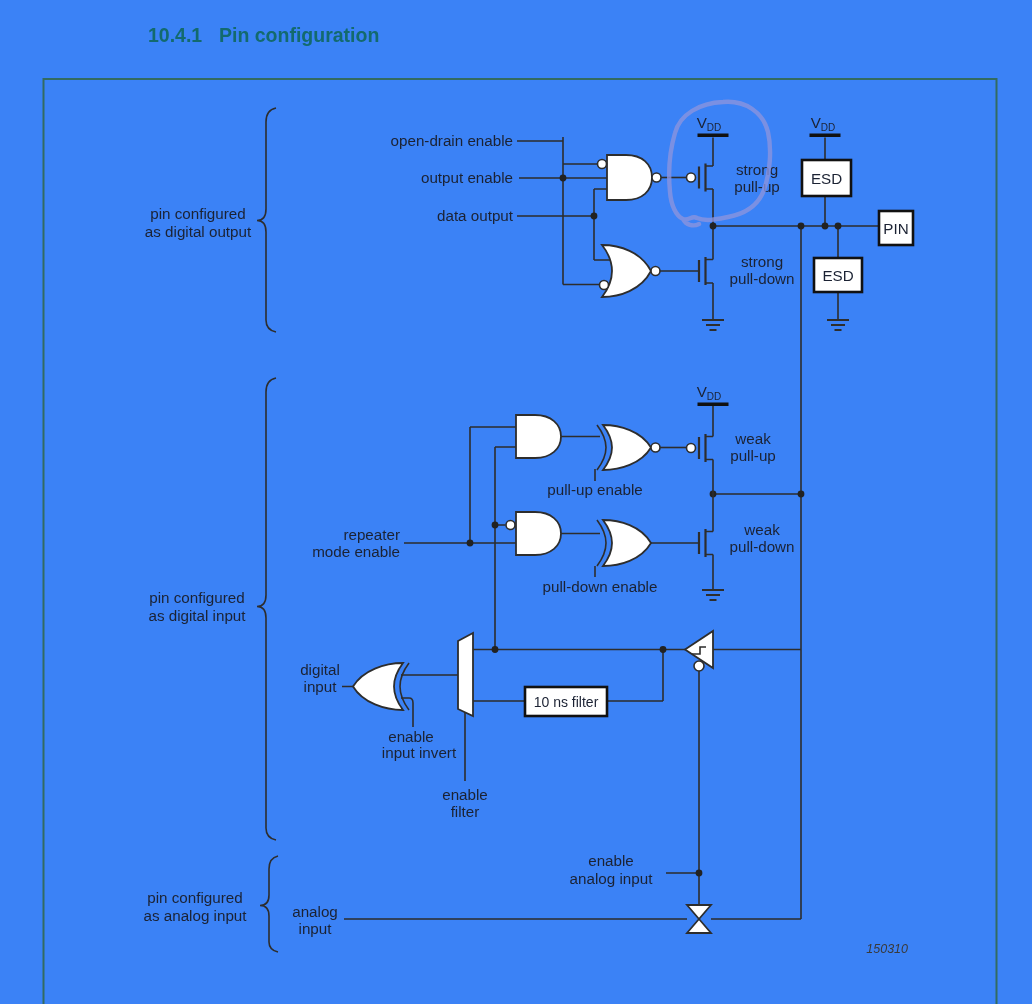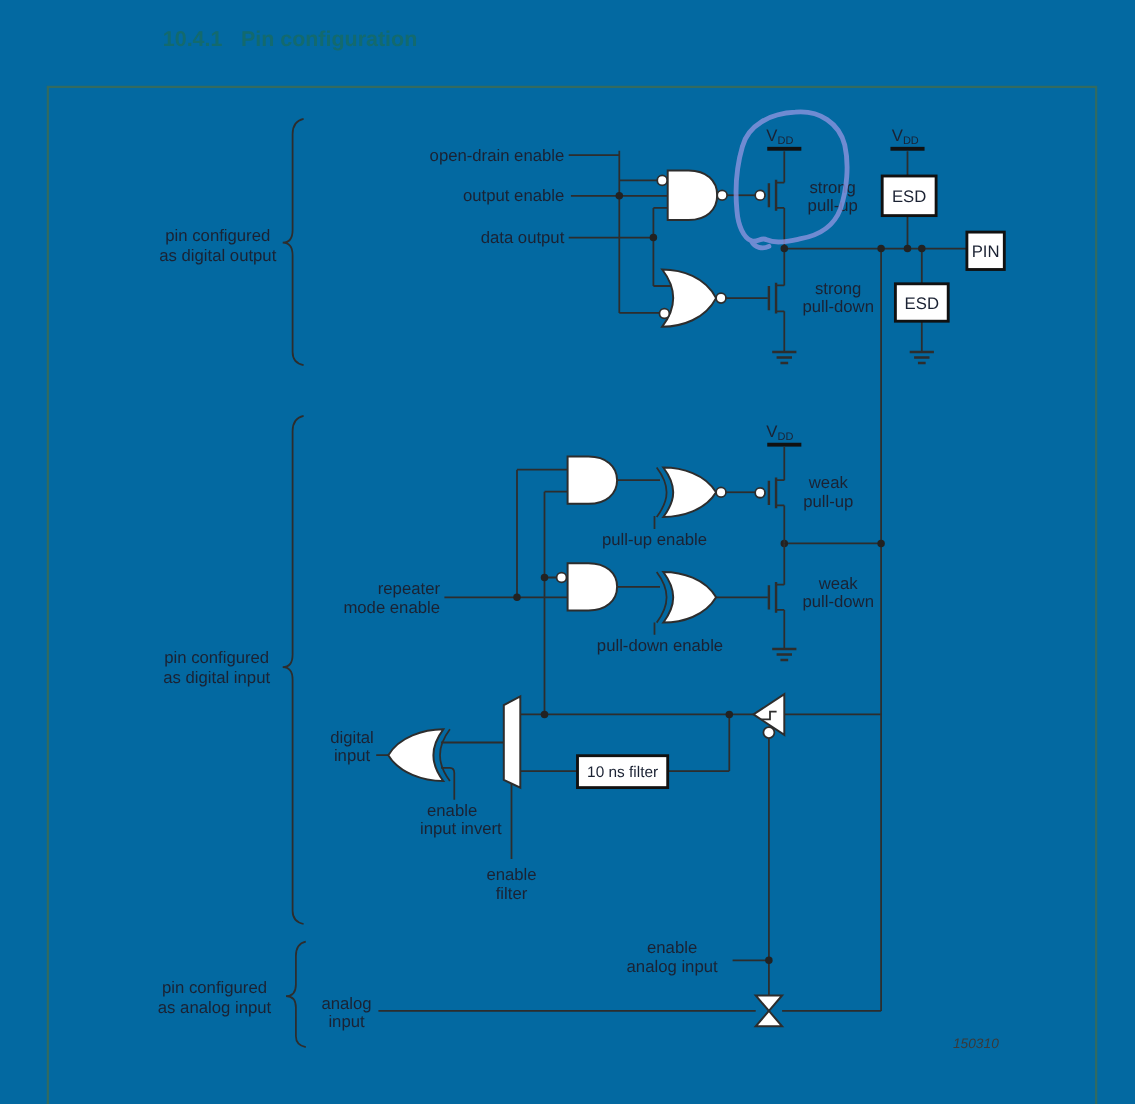--- a/index.html
+++ b/index.html
@@ -1,16 +1,16 @@
 <!DOCTYPE html>
 <html><head>
 <meta charset="utf-8">
 <style>
   html,body{margin:0;padding:0;background:#ffffff;}
-  .page{position:relative;width:1032px;height:1004px;background:#0369a1;overflow:hidden;
+  .page{position:relative;width:1032px;height:1004px;background:#3b82f6;overflow:hidden;
         font-family:"Liberation Sans", sans-serif;}
   svg{position:absolute;left:0;top:0;}
   svg text{font-family:"Liberation Sans", sans-serif;fill:#1b2233;font-size:15.2px;}
   .ttl{font-size:19.5px;font-weight:bold;fill:#136a6e;}
   .wire{stroke:#2d2d2d;stroke-width:1.6;fill:none;}
   .thick{stroke:#2d2d2d;stroke-width:2.2;fill:none;}
   .gate{stroke:#2d2d2d;stroke-width:1.8;fill:#ffffff;}
   .bub{stroke:#2d2d2d;stroke-width:1.6;fill:#ffffff;}
   .cbox{stroke:#111111;stroke-width:2.6;fill:#ffffff;}
   .dot{fill:#222222;stroke:none;}

